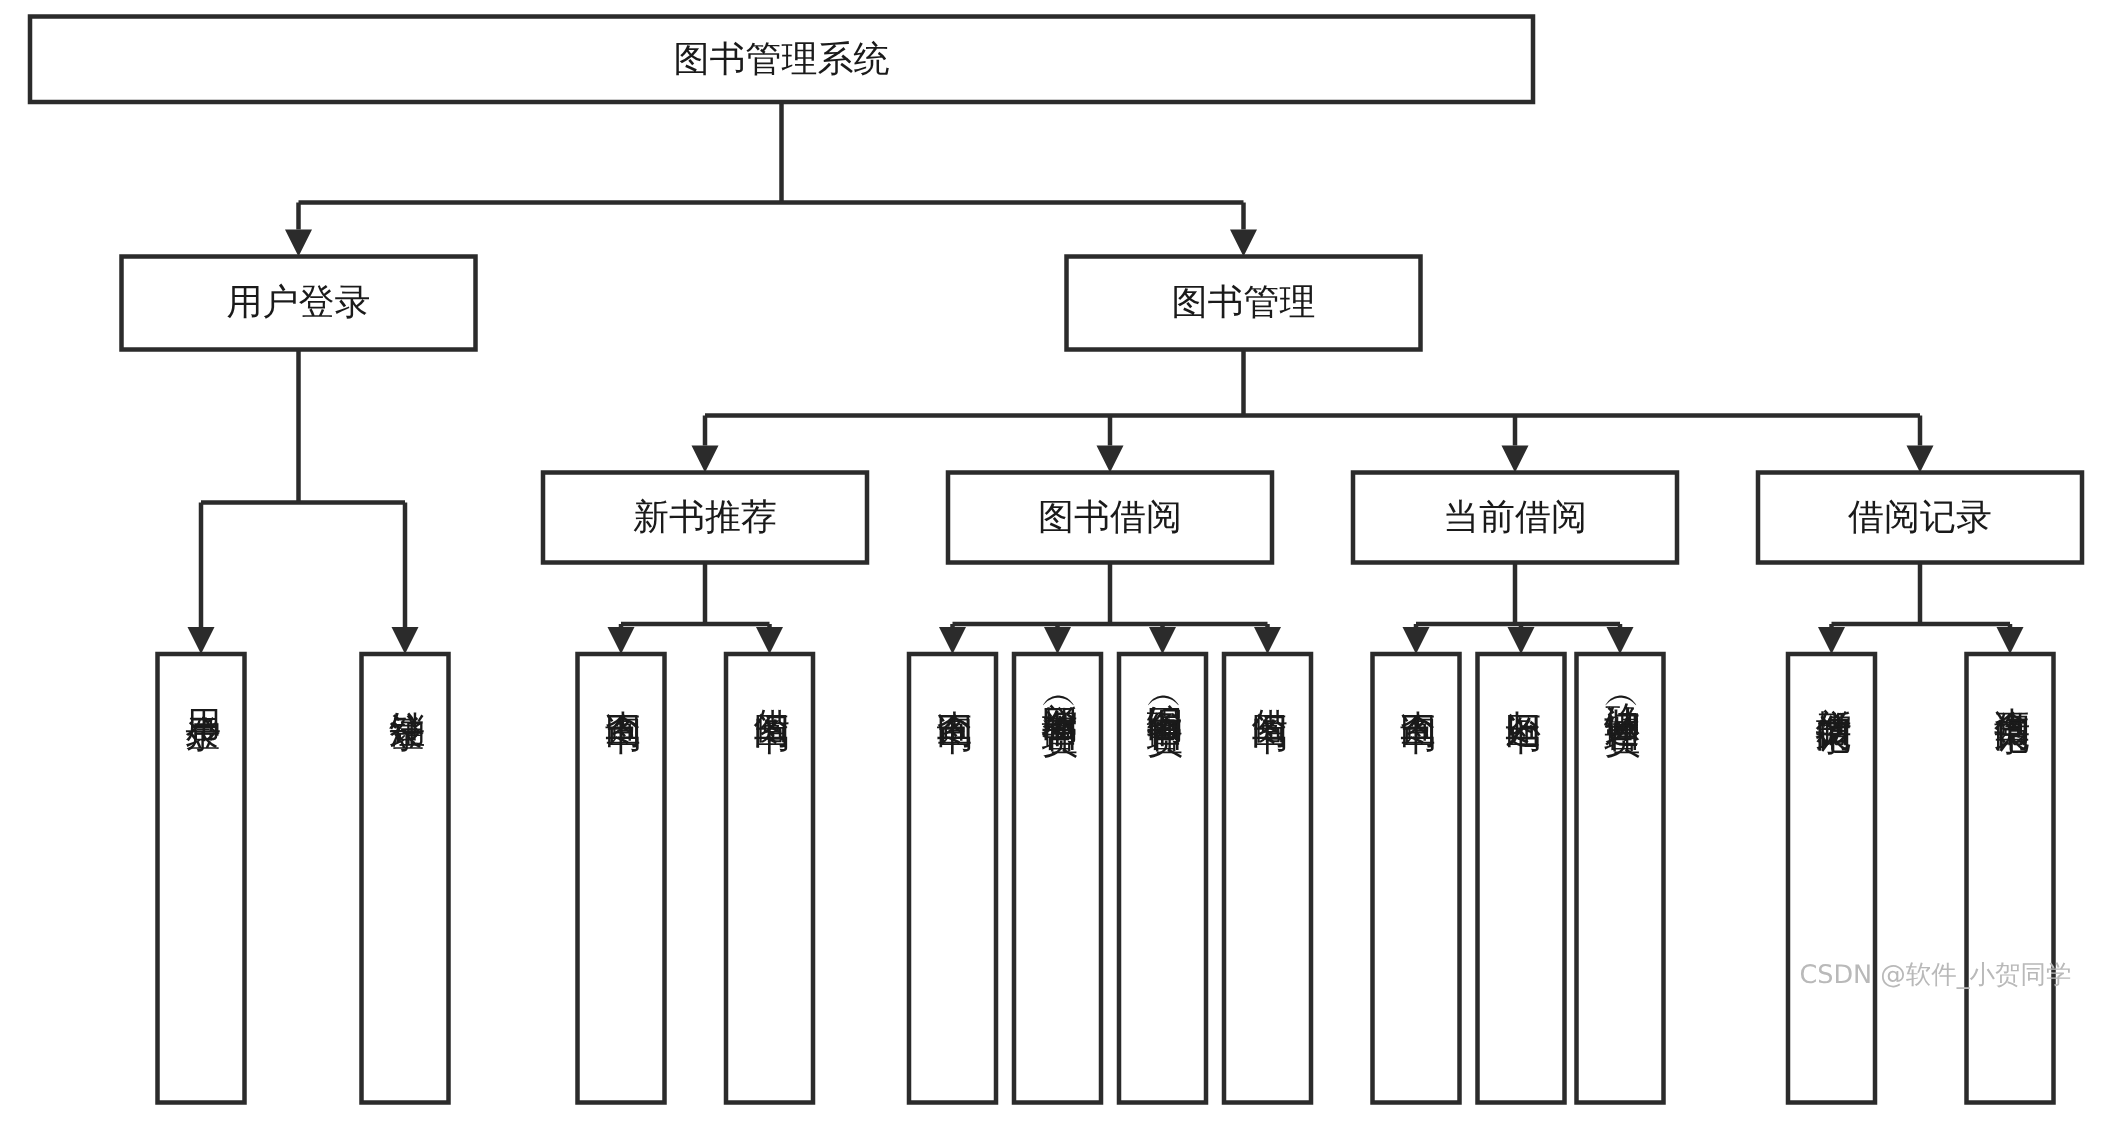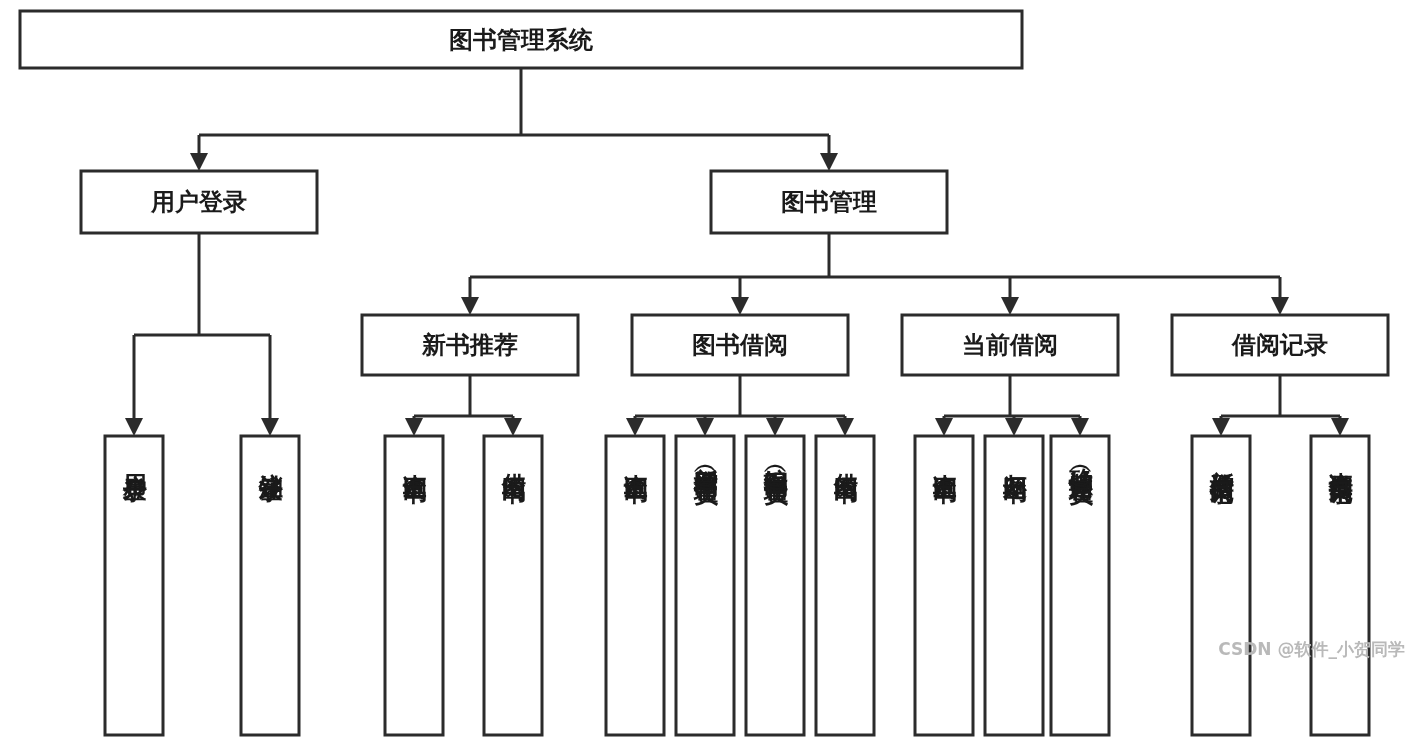--- a/index.html
+++ b/index.html
@@ -14,21 +14,20 @@
     overflow: hidden;
     font-family: "DejaVu Sans", "Liberation Sans", sans-serif;
     position: relative;
   }
   #diagram-root {
     position: absolute;
     left: 0;
     top: 0;
     width: 1405px;
     height: 665px;
-    font-weight: bold;
   }
   svg#tree-svg {
     display: block;
     width: 1405px;
     height: 747px;
   }
   .node-box {
     fill: #ffffff;
     stroke: #2b2b2b;
     stroke-width: 3;
@@ -53,21 +52,21 @@
     font-size: 24px;
   }
   .label-v {
     font-size: 24px;
     writing-mode: vertical-rl;
     text-orientation: upright;
     letter-spacing: 2px;
   }
   .watermark {
     position: absolute;
-    right: 0;
+    right: 24px;
     bottom: 4px;
     font-family: "DejaVu Sans", "Liberation Sans", sans-serif;
     font-size: 17px;
     color: #b9b9b9;
     white-space: nowrap;
     user-select: none;
   }
 </style>
 </head>
 <body>

